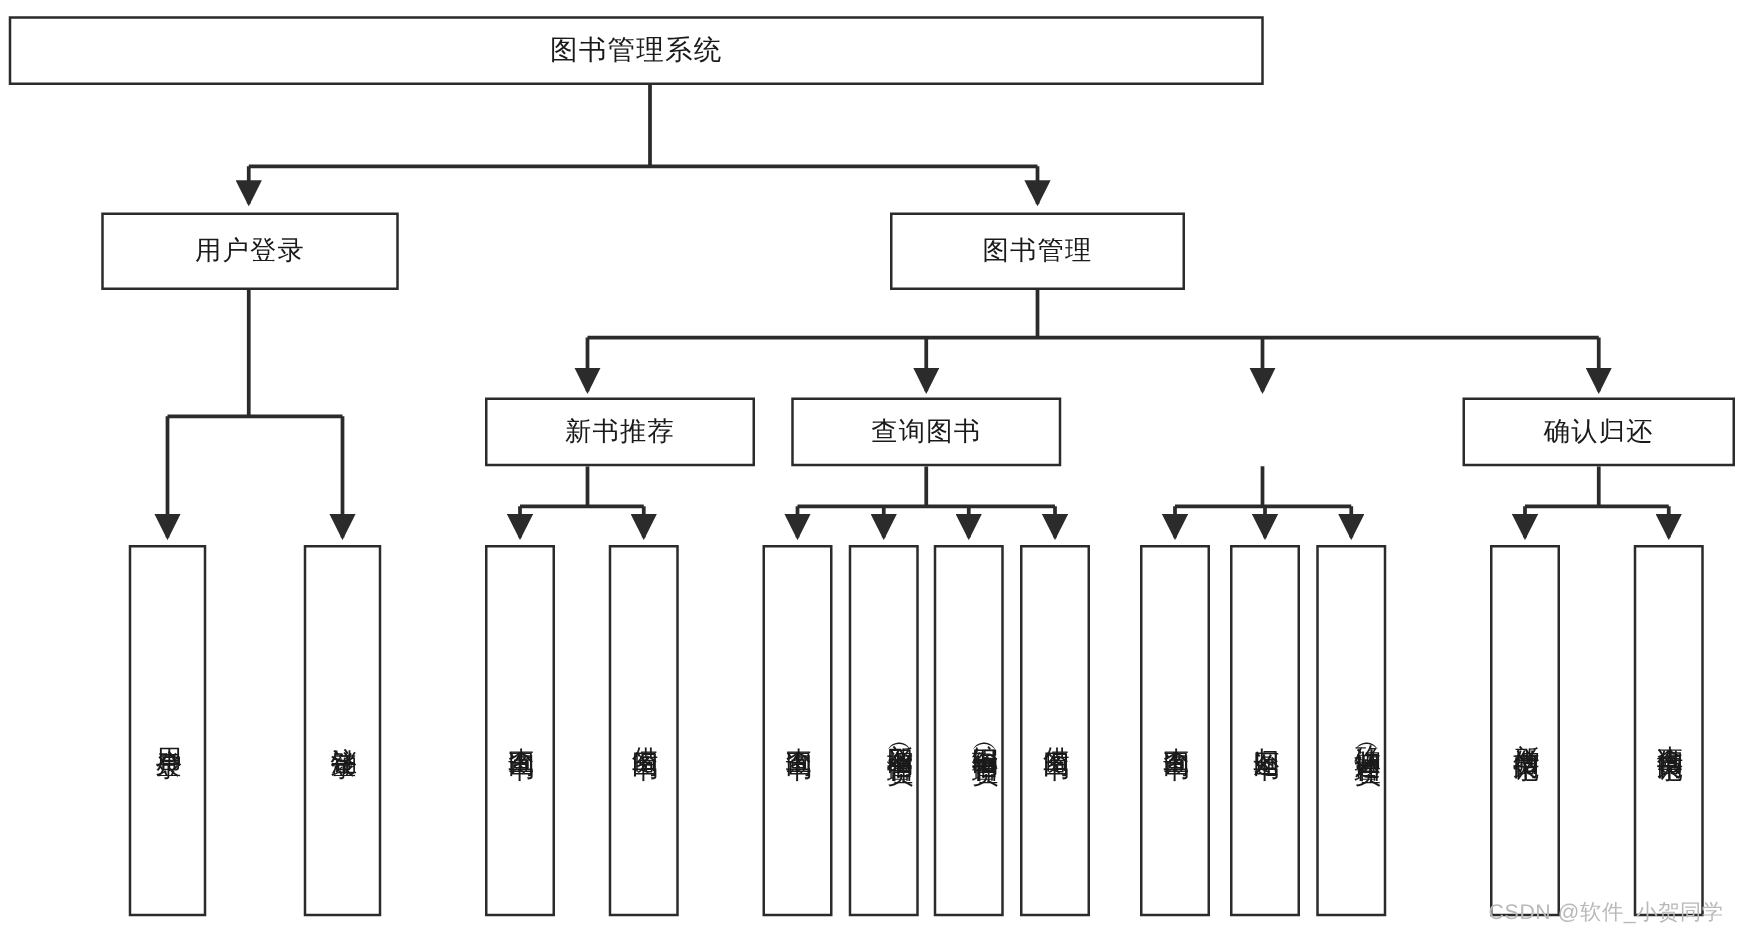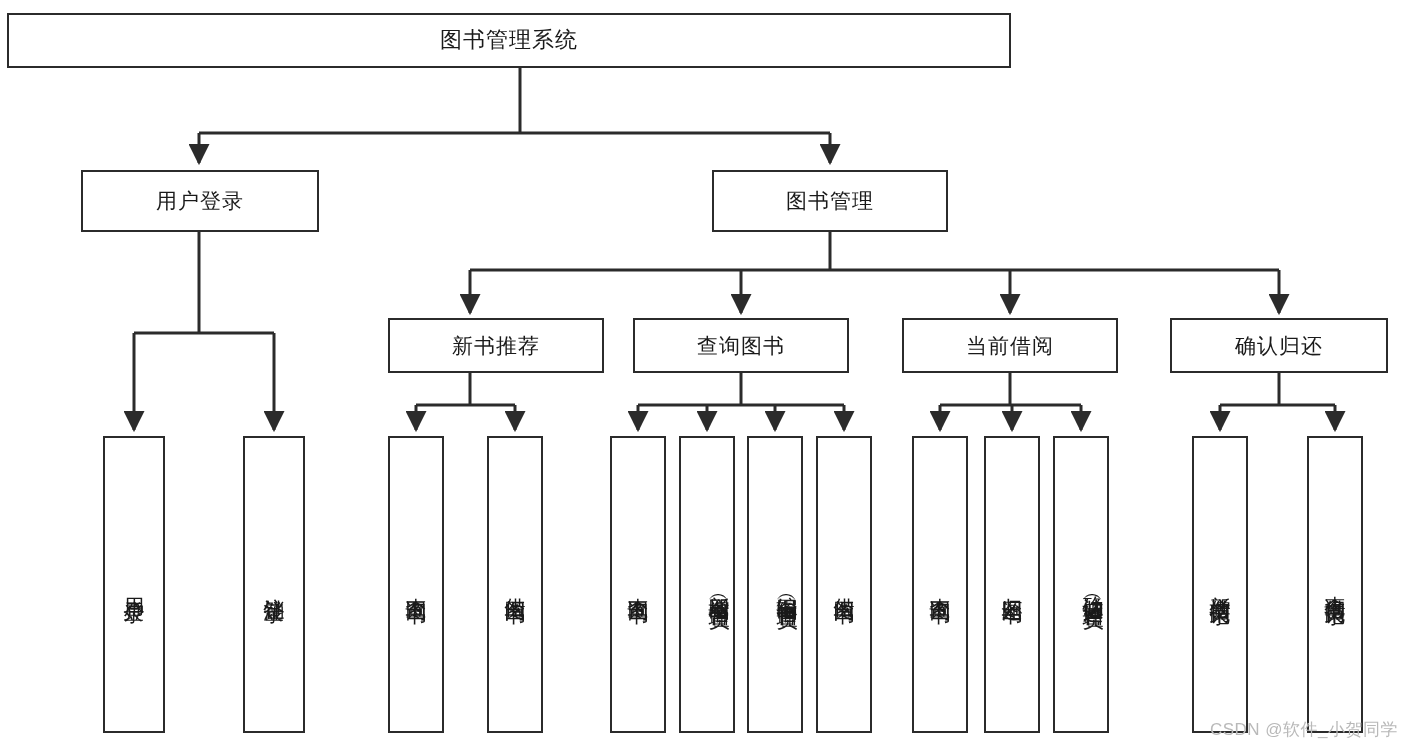--- a/index.html
+++ b/index.html
@@ -57,21 +57,21 @@
   }
   .node.vert.centered {
     align-items: center;
     padding-top: 0;
   }
   .node.title {
     font-size: 22px;
   }
   .watermark {
     position: absolute;
-    right: 7px;
+    right: 26px;
     bottom: 6px;
     font-size: 17px;
     color: #b9b9b9;
     letter-spacing: 0.5px;
     white-space: nowrap;
     margin-top: 38px;
   }
 </style>
 </head>
 <body>
@@ -128,21 +128,20 @@
     </g>
   </svg>
 
   <div class="node horiz title" style="left:7px; top:13px; width:1004px; height:55px;">图书管理系统</div>
 
   <div class="node horiz" style="left:81px; top:170px; width:238px; height:62px;">用户登录</div>
   <div class="node horiz" style="left:712px; top:170px; width:236px; height:62px;">图书管理</div>
 
   <div class="node horiz" style="left:362px; top:318px; width:216px; height:55px;margin-left:26px;">新书推荐</div>
   <div class="node horiz" style="left:633px; top:318px; width:216px; height:55px;">查询图书</div>
-  <div class="node horiz" style="left:902px; top:318px; width:216px; height:55px;">当前借阅</div>
   <div class="node horiz" style="left:1170px; top:318px; width:218px; height:55px;">确认归还</div>
 
   <div class="node vert centered" style="left:103px; top:436px; width:62px; height:297px;">
     <span class="vlabel">用户登录</span>
   </div>
   <div class="node vert centered" style="left:243px; top:436px; width:62px; height:297px;">
     <span class="vlabel">注销登录</span>
   </div>
 
   <div class="node vert centered" style="left:388px; top:436px; width:56px; height:297px;">

